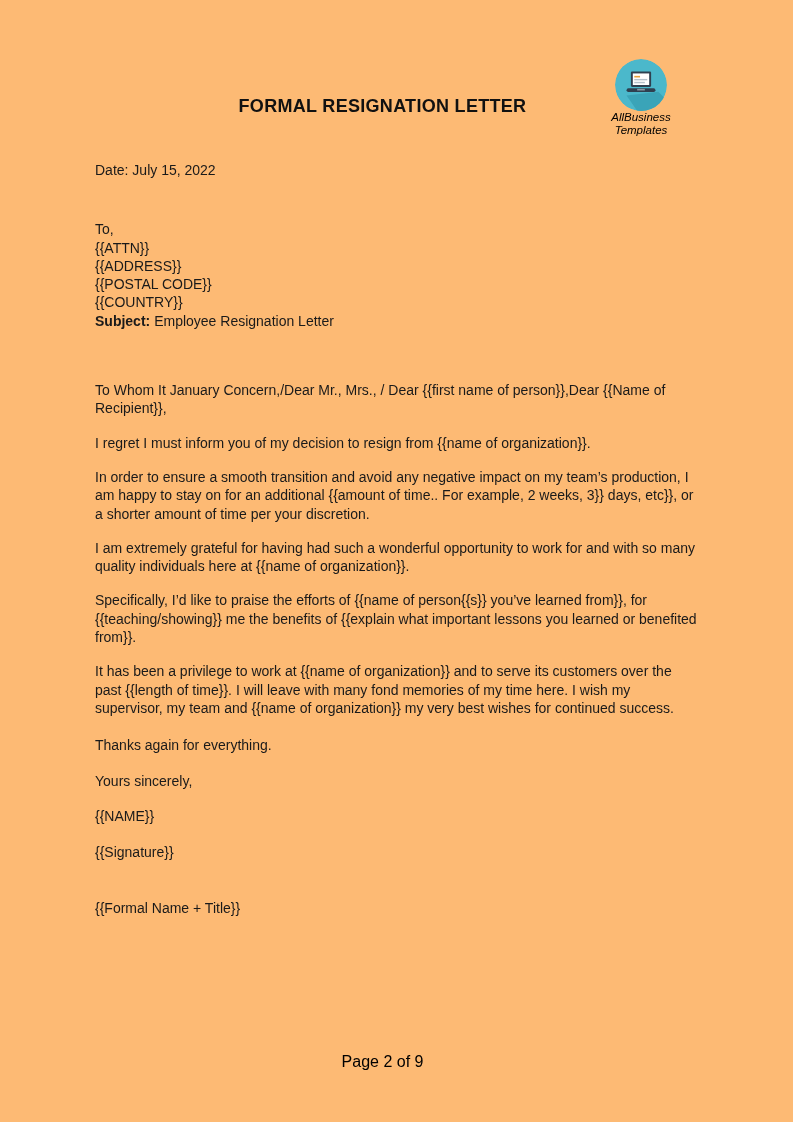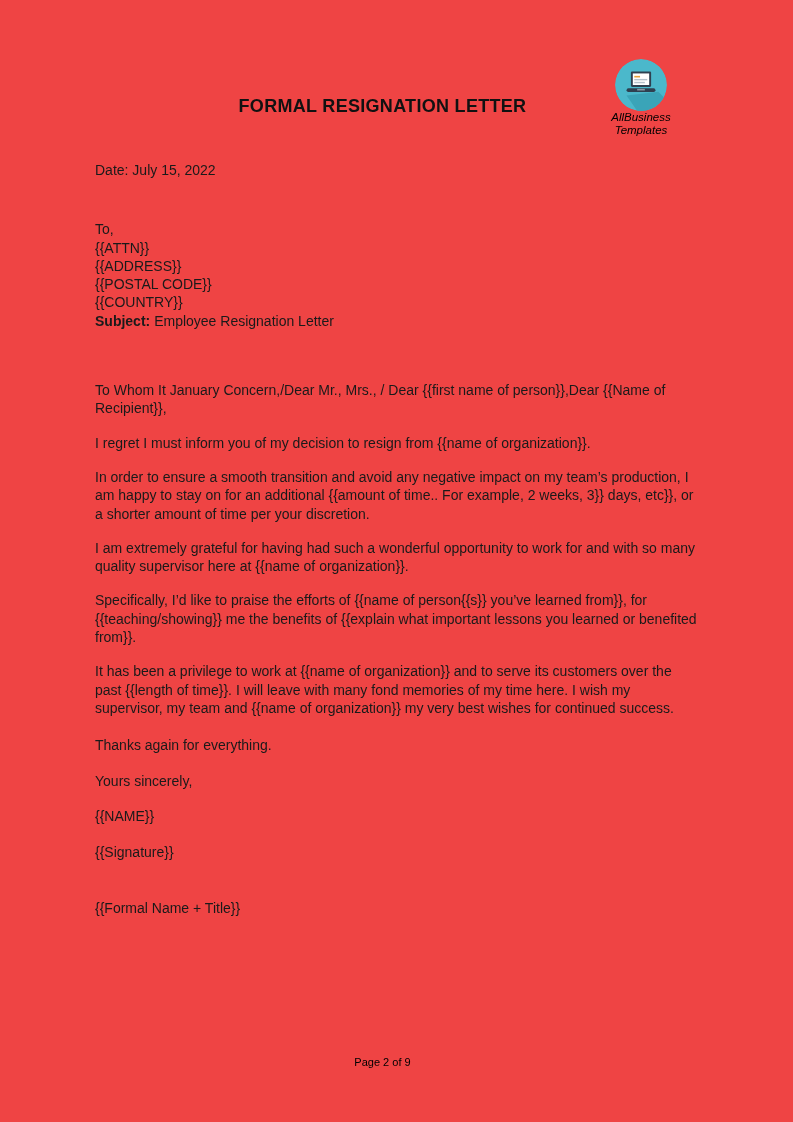--- a/index.html
+++ b/index.html
@@ -4,21 +4,21 @@
 <style>
   html, body {
     margin: 0;
     padding: 0;
     background: #ffffff;
   }
   .page {
     position: relative;
     width: 793px;
     height: 1122px;
-    background: #ef4444;
+    background: #fdba74;
     overflow: hidden;
     font-family: "Liberation Sans", sans-serif;
     color: #1a1a1a;
   }
   .title {
     position: absolute;
     left: 95px;
     top: 95px;
     width: 575px;
     margin: 0;
@@ -70,21 +70,21 @@
   .p-yours     { margin-top: 17px !important; }
   .p-name      { margin-top: 17px !important; }
   .p-signature { margin-top: 18px !important; }
   .p-formal    { margin-top: 38px !important; }
   .footer {
     position: absolute;
     left: 95px;
     top: 1055px;
     width: 575px;
     text-align: center;
-    font-size: 11px;
+    font-size: 16px;
     line-height: 14px;
     color: #000000;
   }
 </style>
 </head>
 <body>
 
 <div class="page">
 
   <h1 class="title">FORMAL RESIGNATION LETTER</h1>
@@ -124,21 +124,21 @@
       <div>{{ADDRESS}}</div>
       <div>{{POSTAL CODE}}</div>
       <div>{{COUNTRY}}</div>
     </div>
 
     <p class="subject"><span class="bold">Subject:</span> <span>Employee Resignation Letter</span></p>
 
     <p class="p-salutation">To Whom It January Concern,/Dear Mr., Mrs., / Dear {{first name of person}},Dear {{Name of Recipient}},</p>
     <p class="p-std">I regret I must inform you of my decision to resign from {{name of organization}}.</p>
     <p class="p-std">In order to ensure a smooth transition and avoid any negative impact on my team’s production, I am happy to stay on for an additional {{amount of time.. For example, 2 weeks, 3}} days, etc}}, or a shorter amount of time per your discretion.</p>
-    <p class="p-std">I am extremely grateful for having had such a wonderful opportunity to work for and with so many quality supervisor here at {{name of organization}}.</p>
+    <p class="p-std">I am extremely grateful for having had such a wonderful opportunity to work for and with so many quality individuals here at {{name of organization}}.</p>
     <p class="p-std">Specifically, I’d like to praise the efforts of {{name of person{{s}} you’ve learned from}}, for {{teaching/showing}} me the benefits of {{explain what important lessons you learned or benefited from}}.</p>
     <p class="p-std">It has been a privilege to work at {{name of organization}} and to serve its customers over the past {{length of time}}. I will leave with many fond memories of my time here. I wish my supervisor, my team and {{name of organization}} my very best wishes for continued success.</p>
     <p class="p-thanks">Thanks again for everything.</p>
     <p class="p-yours">Yours sincerely,</p>
     <p class="p-name">{{NAME}}</p>
     <p class="p-signature">{{Signature}}</p>
     <p class="p-formal">{{Formal Name + Title}}</p>
 
   </div>
 

